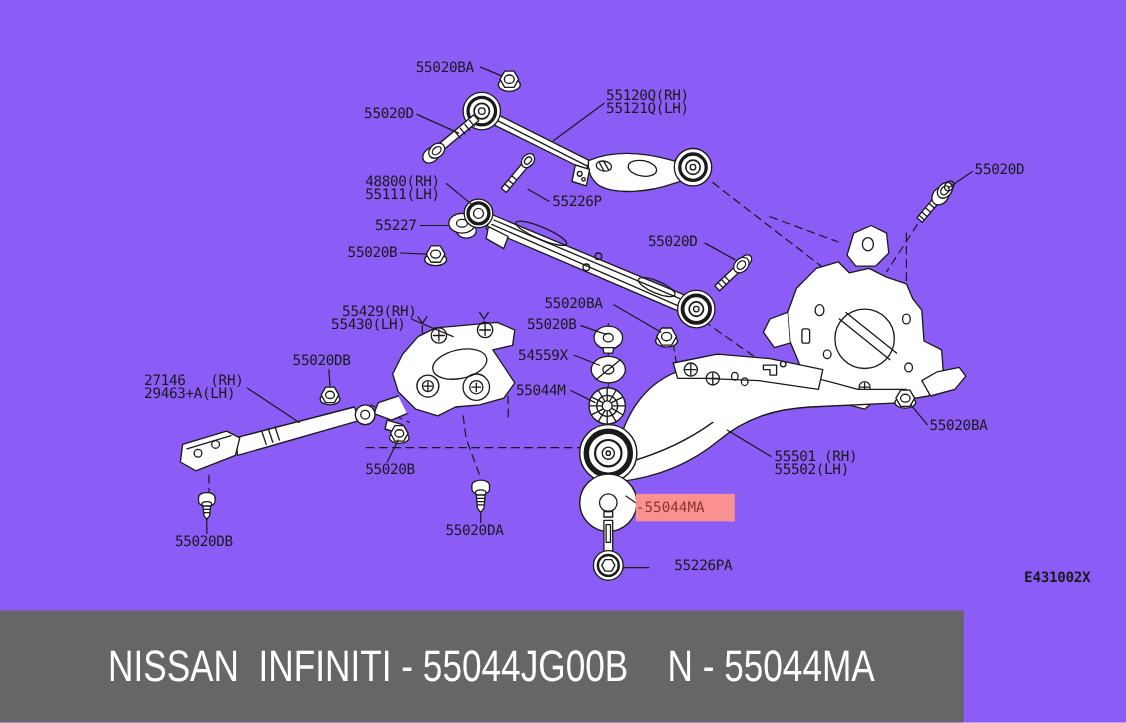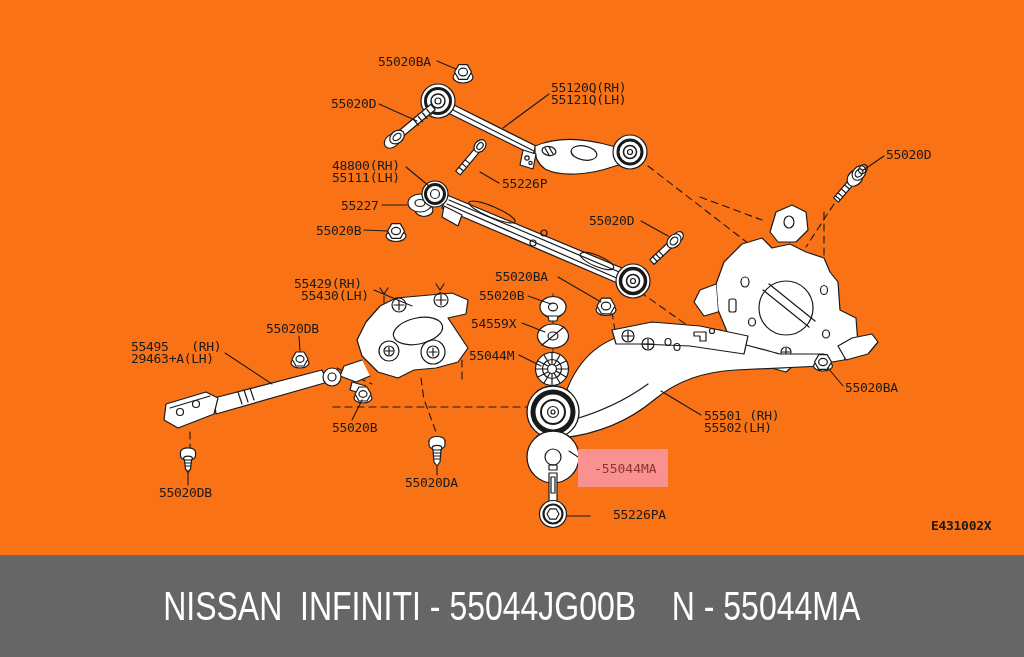--- a/index.html
+++ b/index.html
@@ -1,25 +1,25 @@
 <!DOCTYPE html>
 <html><head>
 <meta charset="utf-8">
 <style>
   html,body{margin:0;padding:0;background:#fff;}
-  #stage{position:relative;width:1024px;height:657px;background:#f97316;overflow:hidden;
+  #stage{position:relative;width:1024px;height:657px;background:#8b5cf6;overflow:hidden;
          font-family:"DejaVu Sans Mono",monospace;}
   #art{position:absolute;left:0;top:0;}
   .lbl{position:absolute;font:13px/1.1 "DejaVu Sans Mono",monospace;color:#1a1a1a;
        white-space:pre;letter-spacing:-0.3px;}
-  #highlight{position:absolute;left:578px;top:449px;width:90px;height:38px;
-             display:flex;align-items:center;padding-left:16px;box-sizing:border-box;
+  #highlight{position:absolute;left:578px;top:449px;width:90px;height:25px;
+             display:flex;align-items:center;padding-left:0;box-sizing:border-box;
              font:13px "DejaVu Sans Mono",monospace;white-space:pre;}
-  #footer{position:absolute;left:0;top:555px;width:1024px;height:102px;
-          display:flex;align-items:center;justify-content:center;}
+  #footer{position:absolute;left:0;top:555px;width:858px;height:102px;
+          display:flex;align-items:center;justify-content:center;padding-left:18px;}
   #footer span{font-family:"Liberation Sans",sans-serif;font-size:40px;font-weight:400;
                transform:scaleX(0.8);white-space:pre;}
   #drawcode{position:absolute;left:931px;top:519px;font-weight:bold;}
 </style>
 </head>
 <body>
 
 <div id="stage">
 
   <svg id="art" width="1024" height="657" viewBox="0 0 1024 657">
@@ -308,26 +308,26 @@
   <div class="lbl" style="left:551px;top:93px">55121Q(LH)</div>
   <div class="lbl" style="left:332px;top:159px">48800(RH)</div>
   <div class="lbl" style="left:332px;top:171px">55111(LH)</div>
   <div class="lbl" style="left:502px;top:177px">55226P</div>
   <div class="lbl" style="left:341px;top:199px">55227</div>
   <div class="lbl" style="left:316px;top:224px">55020B</div>
   <div class="lbl" style="left:589px;top:214px">55020D</div>
   <div class="lbl" style="left:886px;top:148px">55020D</div>
   <div class="lbl" style="left:495px;top:270px">55020BA</div>
   <div class="lbl" style="left:479px;top:289px">55020B</div>
-  <div class="lbl" style="left:294px;top:277px">55429(RH)</div>
+  <div class="lbl" style="left:311px;top:277px">55429(RH)</div>
   <div class="lbl" style="left:301px;top:289px">55430(LH)</div>
   <div class="lbl" style="left:471px;top:317px">54559X</div>
   <div class="lbl" style="left:266px;top:322px">55020DB</div>
   <div class="lbl" style="left:469px;top:349px">55044M</div>
-  <div class="lbl" style="left:131px;top:340px">55495   (RH)</div>
+  <div class="lbl" style="left:131px;top:340px">27146   (RH)</div>
   <div class="lbl" style="left:131px;top:352px">29463+A(LH)</div>
   <div class="lbl" style="left:845px;top:381px">55020BA</div>
   <div class="lbl" style="left:704px;top:409px">55501 (RH)</div>
   <div class="lbl" style="left:704px;top:421px">55502(LH)</div>
   <div class="lbl" style="left:332px;top:421px">55020B</div>
   <div class="lbl" style="left:405px;top:476px">55020DA</div>
   <div class="lbl" style="left:159px;top:486px">55020DB</div>
   <div class="lbl" style="left:613px;top:508px">55226PA</div>
 
   <div id="highlight" title="-55044MA" style="background: rgb(250, 145, 145); color: rgb(139, 52, 52);">-55044MA</div>

